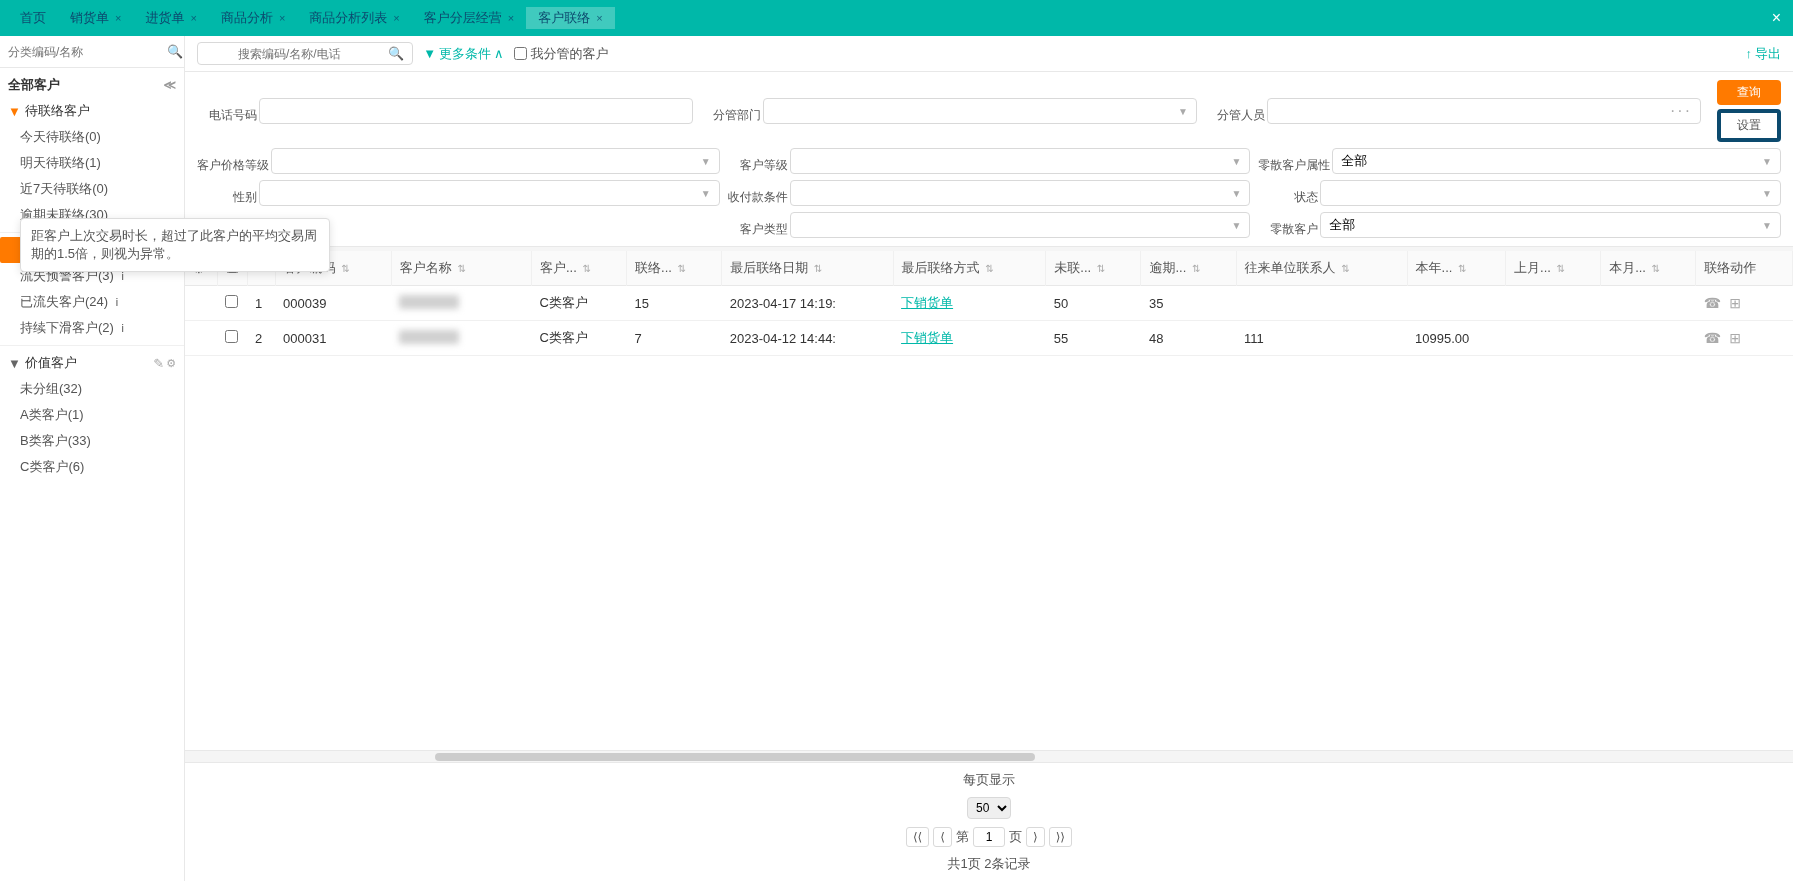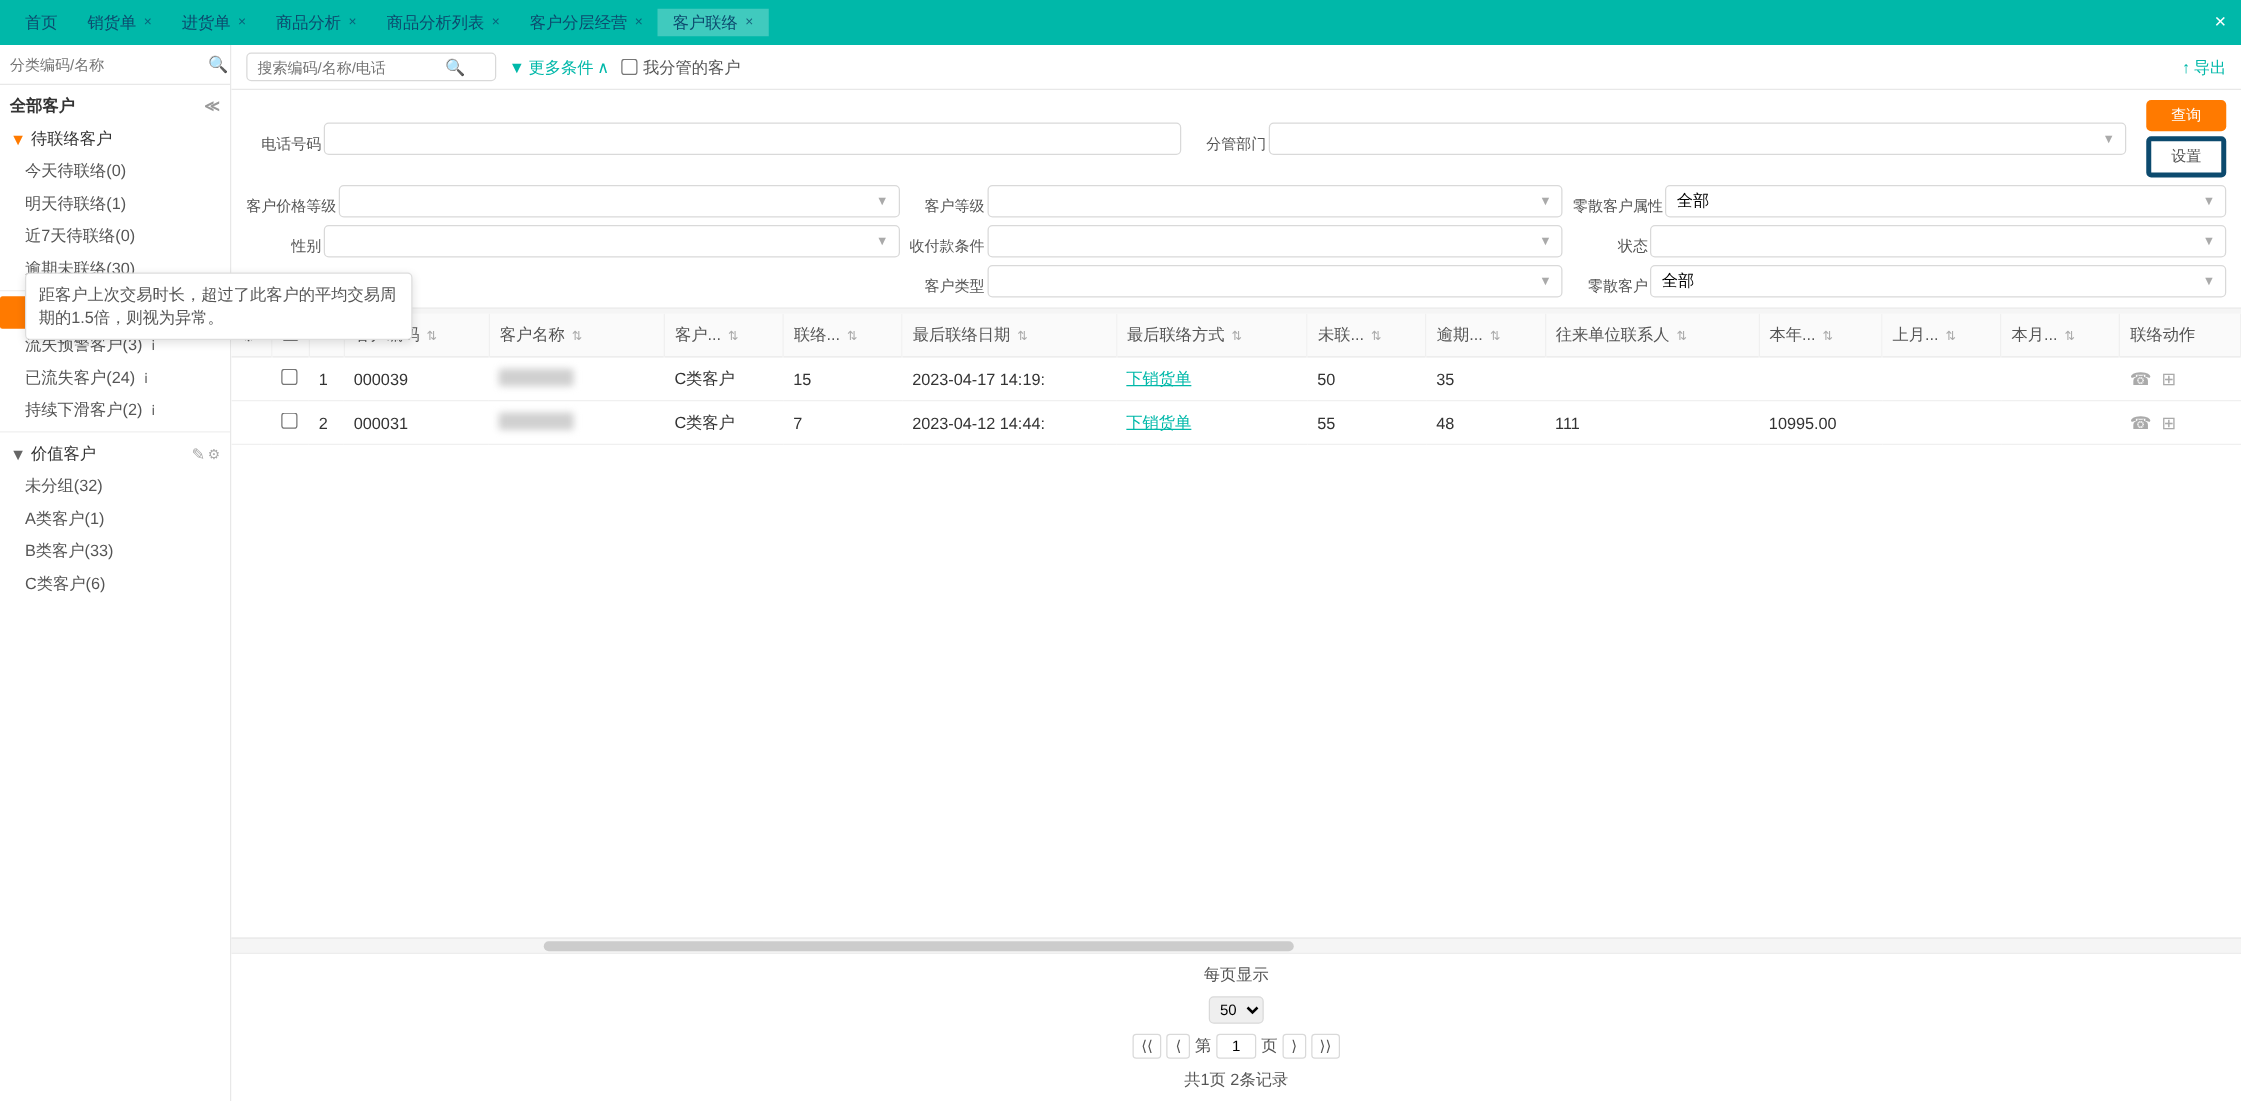--- a/index.html
+++ b/index.html
@@ -473,21 +473,21 @@
   </div>
 
   <div class="tooltip-popup">
     <span>距客户上次交易时长，超过了此客户的平均交易周期的1.5倍，则视为异常。</span>
   </div>
 
   <div class="content-area">
 
     <div class="filter-bar">
       <div class="search-box">
-        <input type="text" style="font-size: 12px;" placeholder="搜索编码/名称/电话">
+        <input type="text" style="font-size: 12px; margin-left: 32px;" placeholder="搜索编码/名称/电话">
         <span style="color:#aaa;">🔍</span>
       </div>
       <div class="more-conditions">
         <span>▼</span>
         <span>更多条件</span>
         <span>∧</span>
       </div>
       <div class="my-customers">
         <input type="checkbox" style="">
         <span>我分管的客户</span>
@@ -503,20 +503,27 @@
       <div class="filter-row">
         <div class="filter-field">
           <label>电话号码</label>
           <input class="input-box" type="text" style="flex: 1 1 0%;">
         </div>
         <div class="filter-field">
           <label>分管部门</label>
           <div class="select-box">
             <span></span>
             <span class="arrow-down">▼</span>
+          </div>
+        </div>
+        <div class="filter-field">
+          <label>分管人员</label>
+          <div class="select-box">
+            <span></span>
+            <span class="dots">···</span>
           </div>
         </div>
         <div class="action-btns">
           <button class="btn-query">查询</button>
           <button class="btn-settings">设置</button>
         </div>
       </div>
 
       <div class="filter-row">
         <div class="filter-field">

